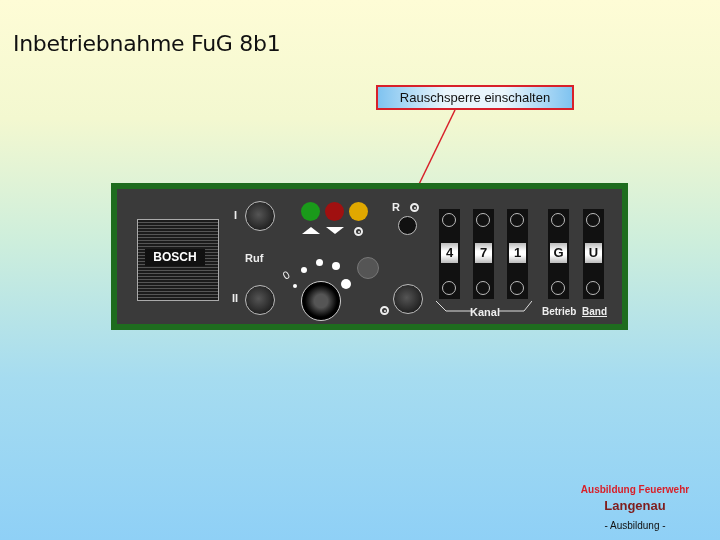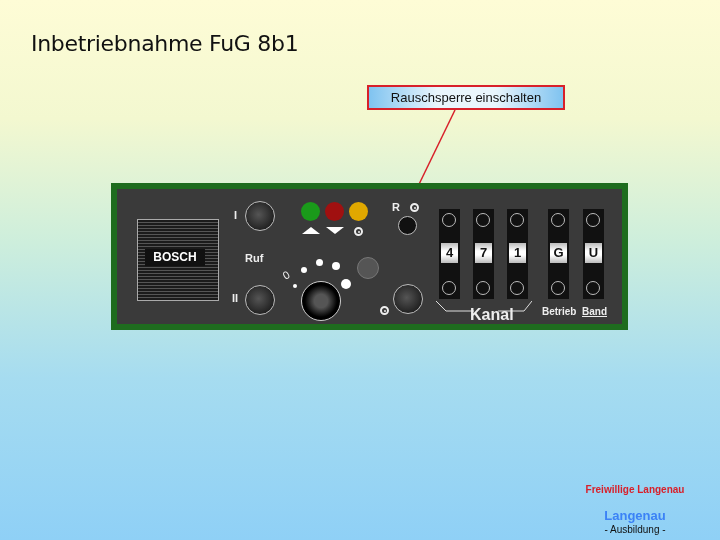--- a/index.html
+++ b/index.html
@@ -1,42 +1,42 @@
 <!DOCTYPE html>
 <html><head>
 <meta charset="utf-8">
 <style>
   html,body{margin:0;padding:0;}
   body{width:720px;height:540px;position:relative;overflow:hidden;
     background:linear-gradient(to bottom,#fefcd6 0%,#f3f8d0 22%,#cdeedc 45%,#a6dcf0 70%,#8fd0f6 100%);
     font-family:"Liberation Sans",sans-serif;}
-  .title{position:absolute;left:31px;top:31px;font-size:22px;color:#111;font-family:"DejaVu Sans",sans-serif;letter-spacing:-0.3px;}
-  .callout{position:absolute;left:367px;top:85px;width:198px;height:25px;border:2px solid #d8202a;
+  .title{position:absolute;left:13px;top:31px;font-size:22px;color:#111;font-family:"DejaVu Sans",sans-serif;letter-spacing:-0.3px;}
+  .callout{position:absolute;left:376px;top:85px;width:198px;height:25px;border:2px solid #d8202a;
     background:linear-gradient(to right,#7fc3f0 0%,#e9f5fc 35%,#e9f5fc 65%,#7fc3f0 100%);
     box-sizing:border-box;font-size:13px;color:#111;text-align:center;line-height:21px;}
   svg.line{position:absolute;left:0;top:0;}
   .device{position:absolute;left:111px;top:183px;width:517px;height:147px;background:#1e6c1e;box-sizing:border-box;}
   .panel{position:absolute;left:6px;top:6px;right:6px;bottom:6px;background:#3a3a3a;}
   .speaker{position:absolute;left:20px;top:30px;width:80px;height:80px;border:1px solid #aaa;
     background:repeating-linear-gradient(to bottom,#1b1b1b 0px,#1b1b1b 2px,#555 2px,#555 3px);}
   .brand{position:absolute;left:28px;top:60px;width:60px;height:17px;background:#111;color:#fff;font-weight:bold;font-size:12px;text-align:center;line-height:17px;}
   .knob{position:absolute;border-radius:50%;border:1.5px solid #bbb;background:radial-gradient(circle at 45% 45%,#555,#222 70%);box-sizing:border-box;}
   .lbl{position:absolute;color:#eee;font-weight:bold;font-size:11px;}
   .led{position:absolute;width:19px;height:19px;border-radius:50%;}
   .tri{position:absolute;width:0;height:0;border-left:9px solid transparent;border-right:9px solid transparent;}
   .ring{position:absolute;width:9px;height:9px;border-radius:50%;border:2px solid #eee;box-sizing:border-box;}
   .ring::after{content:"";position:absolute;left:1.5px;top:1.5px;width:2px;height:2px;background:#eee;border-radius:50%;}
   .dot{position:absolute;border-radius:50%;background:#fff;}
   .strip{position:absolute;width:21px;height:90px;background:#111;top:20px;}
   .strip .hole{position:absolute;left:3px;width:14px;height:14px;border-radius:50%;border:1px solid #bbb;box-sizing:border-box;}
   .strip .digit{position:absolute;left:2px;top:34px;width:17px;height:20px;background:linear-gradient(to bottom,#bbb,#fff 40%,#fff 60%,#bbb);color:#111;font-weight:bold;font-size:13px;text-align:center;line-height:20px;}
   .footer{position:absolute;left:570px;top:484px;width:130px;text-align:center;}
   .f1{color:#d8202a;font-weight:bold;font-size:10px;}
-  .f2{color:#3b82f6;font-weight:bold;font-size:13px;margin-top:13px;}
-  .f3{color:#111;font-size:10px;margin-top:1px;}
+  .f2{color:#7f1d1d;font-weight:bold;font-size:13px;margin-top:3px;}
+  .f3{color:#111;font-size:10px;margin-top:7px;}
 </style>
 </head>
 <body>
 
 <div class="title">Inbetriebnahme FuG 8b1</div>
 
 <div class="callout">Rauschsperre einschalten</div>
 
 <svg class="line" width="720" height="540">
   <line x1="455" y1="110" x2="408" y2="207" stroke="#d8202a" stroke-width="1.5"></line>
@@ -99,23 +99,23 @@
     <div class="strip" style="left:466px;">
       <div class="hole" style="top:4px;"></div>
       <div class="digit">U</div>
       <div class="hole" style="top:72px;"></div>
     </div>
 
     <svg style="position:absolute;left:315px;top:110px;" width="100" height="20">
       <polyline points="4,2 14,12 42,12" fill="none" stroke="#ddd" stroke-width="1"></polyline>
       <polyline points="66,12 92,12 100,2" fill="none" stroke="#ddd" stroke-width="1"></polyline>
     </svg>
-    <div class="lbl" style="left:353px;top:117px;font-size:16px;">Kanal</div>
+    <div class="lbl" style="left:353px;top:117px;font-size:11px;">Kanal</div>
     <div class="lbl" style="left:425px;top:117px;font-size:10px;">Betrieb</div>
     <div class="lbl" style="left:465px;top:117px;font-size:10px;text-decoration:underline;">Band</div>
   </div>
 </div>
 
 <div class="footer">
-  <div class="f1">Freiwillige Langenau</div>
+  <div class="f1">Ausbildung Feuerwehr</div>
   <div class="f2">Langenau</div>
   <div class="f3">- Ausbildung -</div>
 </div>
 
 </body></html>

